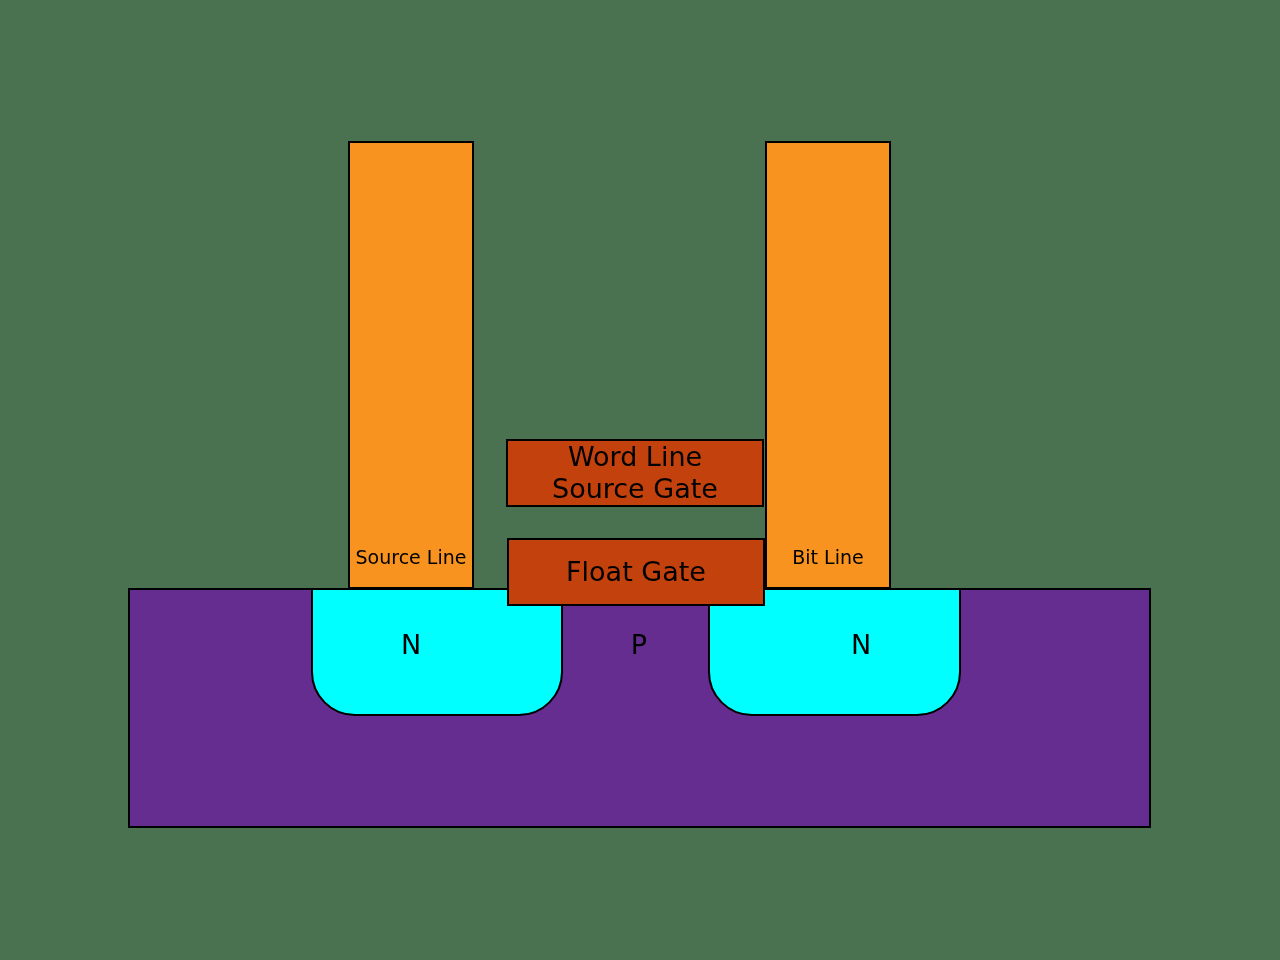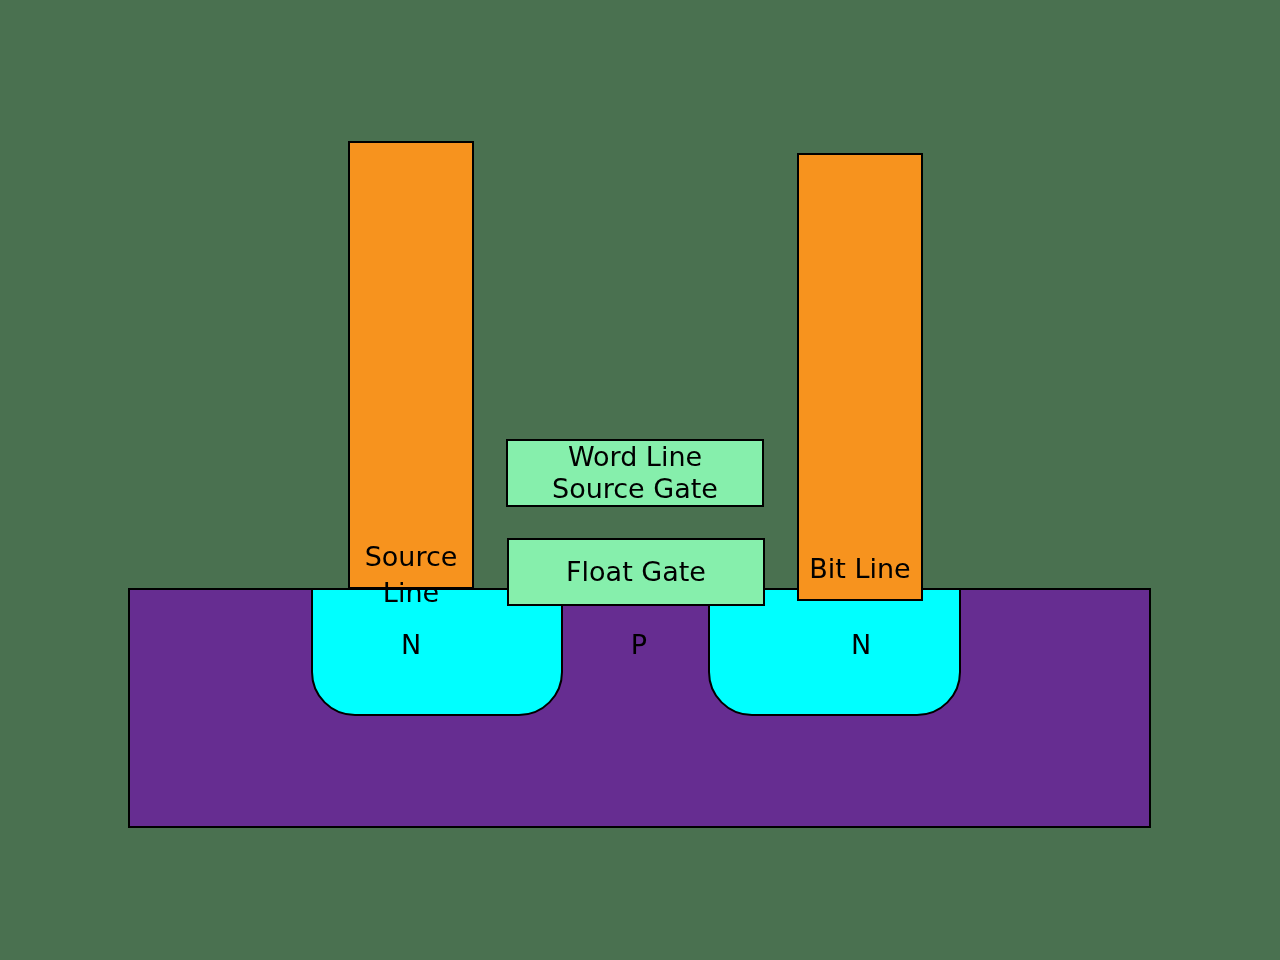--- a/index.html
+++ b/index.html
@@ -45,39 +45,39 @@
   
   .metal-bar {
     position: absolute;
     top: 141px;
     width: 126px;
     height: 448px;
     background: #F7931E;
     border: 2px solid #000000;
   }
   .source-bar { left: 348px; }
-  .bit-bar    { left: 797px; margin-top: 12px; }
+  .bit-bar    { left: 765px; }
 
   .bar-label {
     position: absolute;
     left: 0;
     width: 100%;
     top: 396px;
-    font-size: 27px;
+    font-size: 19px;
     line-height: 36px;
     text-align: center;
   }
   .bar-label.bit {
     white-space: nowrap;
   }
 
   
   .gate {
     position: absolute;
-    background: #86efac;
+    background: #c2410c;
     border: 2px solid #000000;
     display: flex;
     flex-direction: column;
     align-items: center;
     justify-content: center;
     font-size: 27px;
     line-height: 32px;
     text-align: center;
   }
   .control-gate { left: 506px; top: 439px; width: 258px; height: 68px; }

